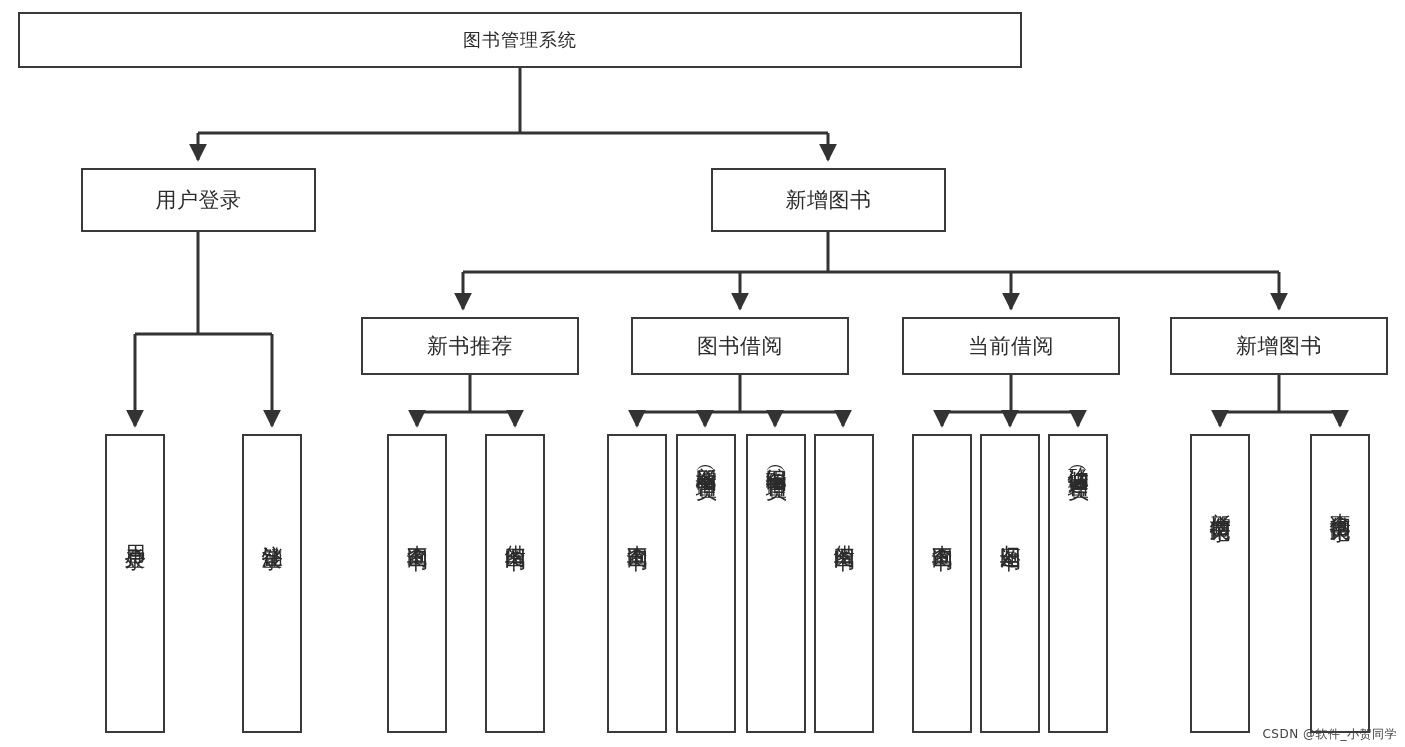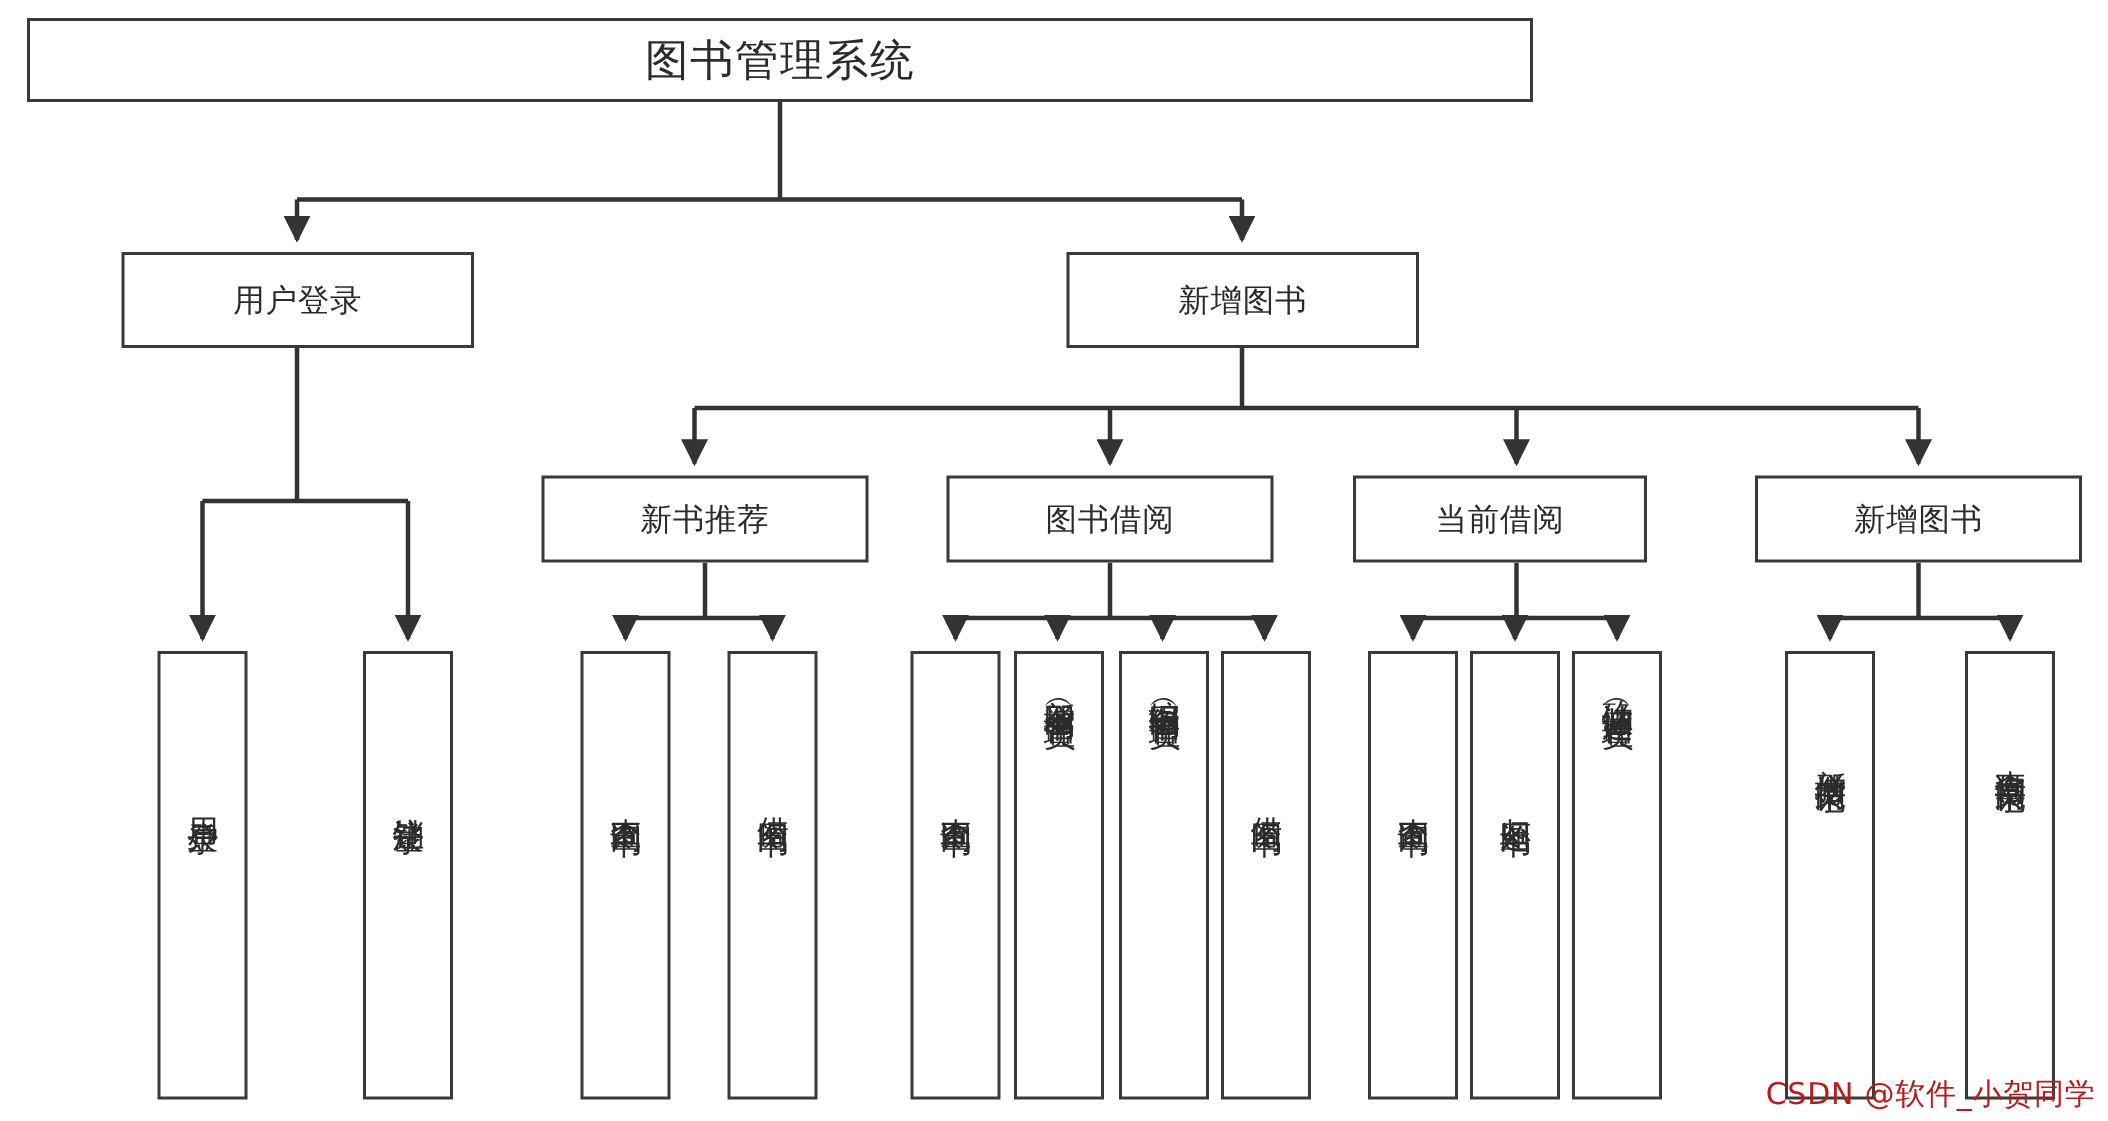--- a/index.html
+++ b/index.html
@@ -38,21 +38,21 @@
   }
   .node .lbl {
     display: block;
     line-height: 1.18;
   }
   .node.horiz .lbl {
     font-size: 21px;
     letter-spacing: 0.5px;
   }
   .node.root .lbl {
-    font-size: 29px;
+    font-size: 18px;
     letter-spacing: 1px;
   }
   .node.vert {
     align-items: flex-start;
     justify-content: center;
     padding-top: 14px;
   }
   .node.vert .lbl {
     writing-mode: vertical-rl;
     text-orientation: upright;
@@ -64,22 +64,22 @@
   .node.vert.mid .lbl {
     padding-top: 78px;
   }
   .node.vert.mid2 .lbl {
     padding-top: 46px;
   }
   #watermark {
     position: absolute;
     right: 8px;
     bottom: 4px;
-    font-size: 20px;
-    color: #b91c1c;
+    font-size: 12px;
+    color: #404040;
     white-space: nowrap;
     letter-spacing: 0.5px;
     margin-top: 48px;
   }
 </style>
 </head>
 <body>
 
 <div id="canvas">
 
@@ -143,21 +143,21 @@
   <div class="node horiz" style="left:711px; top:168px; width:235px; height:64px;">
     <span class="lbl">新增图书</span>
   </div>
 
   <div class="node horiz" style="left:361px; top:317px; width:218px; height:58px;">
     <span class="lbl">新书推荐</span>
   </div>
   <div class="node horiz" style="left:631px; top:317px; width:218px; height:58px;">
     <span class="lbl">图书借阅</span>
   </div>
-  <div class="node horiz" style="left:902px; top:317px; width:196px; height:58px;">
+  <div class="node horiz" style="left:902px; top:317px; width:218px; height:58px;">
     <span class="lbl">当前借阅</span>
   </div>
   <div class="node horiz" style="left:1170px; top:317px; width:218px; height:58px;">
     <span class="lbl">新增图书</span>
   </div>
 
   <div class="node vert mid" style="left:105px; top:434px; width:60px; height:299px;">
     <span class="lbl">用户登录</span>
   </div>
   <div class="node vert mid" style="left:242px; top:434px; width:60px; height:299px;">

